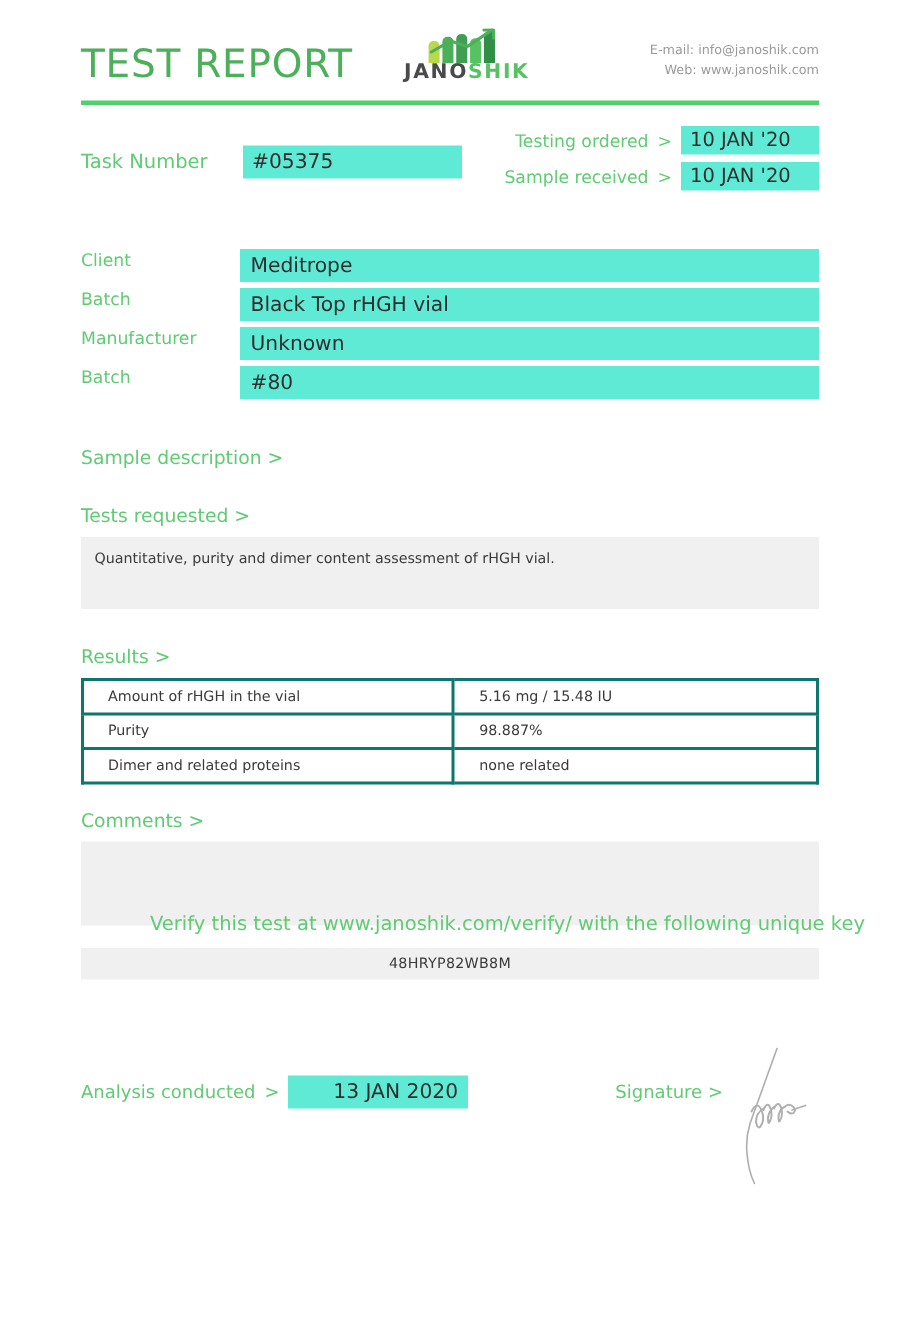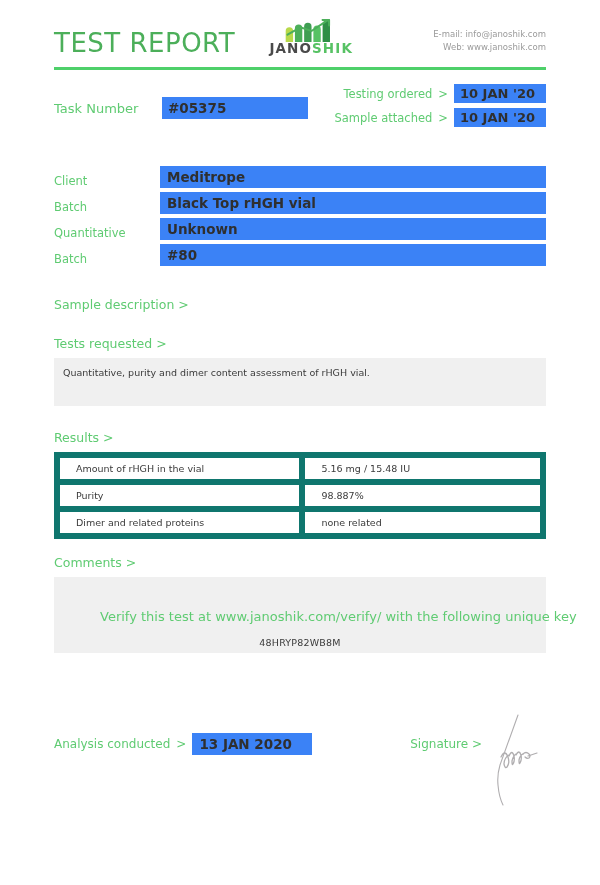--- a/index.html
+++ b/index.html
@@ -24,62 +24,62 @@
   .logo-text { font-size: 13.5px; font-weight: bold; letter-spacing: 1.1px; line-height: 1; }
   .logo-dark { color: #4a4a4a; }
   .logo-green { color: #57c264; }
   .contact {
     margin-left: auto; text-align: right; font-size: 8.5px;
     color: #9a9a9a; line-height: 1.55; padding-bottom: 2px;
   }
   .rule { height: 3px; background: #4ED06A; margin-top: 11px; }
 
   
-  .fld { background: #3b82f6; display: inline-block; font-weight: bold; }
+  .fld { background: #5eead4; display: inline-block; }
   .lbl-green { color: #5FCB72; font-size: 12.5px; }
 
   
   .taskrow { display: flex; margin-top: 14px; }
   .task-left { display: flex; align-items: center; }
   .task-left .lbl-green { width: 108px; font-size: 13px; }
   .task-val { width: 146px; font-size: 13.5px; color: #2f2f2f; padding: 3px 6px; }
   .task-right { margin-left: auto; }
   .daterow { display: flex; align-items: center; justify-content: flex-end; margin-bottom: 5px; }
   .daterow .dl { font-size: 11.5px; color: #5FCB72; }
   .daterow .gt { font-size: 11.5px; color: #5FCB72; margin: 0 6px; }
   .date-val { font-size: 13px; color: #2f2f2f; padding: 2px 6px; min-width: 92px; }
 
   
   .info { margin-top: 34px; }
-  .info-row { display: flex; align-items: flex-end; margin-bottom: 4px; }
+  .info-row { display: flex; align-items: flex-start; margin-bottom: 4px; }
   .info-lbl { width: 106px; font-size: 11.5px; color: #5FCB72; flex: none; }
   .info-val { flex: 1; font-size: 13.5px; color: #2f2f2f; padding: 3px 7px; }
 
   
   .sec-head { font-size: 12.5px; color: #5FCB72; margin-bottom: 7px; }
   .sec-box {
     background: #f0f0f0; min-height: 48px; padding: 8px 9px;
     font-size: 9.5px; color: #3a3a3a; line-height: 1.5;
   }
   .s-desc { margin-top: 31px; }
   .s-tests { margin-top: 24px; }
   .s-results { margin-top: 24px; }
   .s-comments { margin-top: 16px; }
   .comments-box { min-height: 56px; }
 
   
   table.results { width: 100%; border-collapse: collapse; }
   table.results td {
-    border: 6px solid #0f766e; padding: 5px 16px;
+    border: 2px solid #0f766e; padding: 5px 16px;
     font-size: 9.5px; color: #3a3a3a;
   }
   td.res-name { width: 50.5%; }
 
   
-  .analysis { display: flex; align-items: center; margin-top: 46px; position: relative; }
+  .analysis { display: flex; align-items: center; margin-top: 46px; position: relative; text-align: right; }
   .an-lbl { font-size: 12px; color: #5FCB72; }
   .an-gt { font-size: 12px; color: #5FCB72; margin: 0 6px; }
   .an-val { font-size: 13.5px; color: #2f2f2f; padding: 3px 7px; min-width: 120px; }
   .sig-wrap { margin-left: auto; display: flex; align-items: center; }
   .sig-lbl { font-size: 12px; color: #5FCB72; white-space: nowrap; }
   .sig-img { width: 62px; height: 96px; margin-top: 34px; margin-left: 2px; }
 
   
   .verify {
     position: absolute; left: 54px; right: 54px; bottom: 14px;
@@ -125,38 +125,38 @@
       <div class="fld task-val">#05375</div>
     </div>
 
     <div class="task-right">
       <div class="daterow">
         <span class="dl">Testing ordered</span>
         <span class="gt">&gt;</span>
         <span class="fld date-val">10 JAN '20</span>
       </div>
       <div class="daterow">
-        <span class="dl">Sample attached</span>
+        <span class="dl">Sample received</span>
         <span class="gt">&gt;</span>
         <span class="fld date-val">10 JAN '20</span>
       </div>
     </div>
   </div>
 
   <div class="info">
     <div class="info-row">
       <div class="info-lbl">Client</div>
       <div class="fld info-val">Meditrope</div>
     </div>
     <div class="info-row">
       <div class="info-lbl">Batch</div>
       <div class="fld info-val">Black Top rHGH vial</div>
     </div>
     <div class="info-row">
-      <div class="info-lbl">Quantitative</div>
+      <div class="info-lbl">Manufacturer</div>
       <div class="fld info-val">Unknown</div>
     </div>
     <div class="info-row">
       <div class="info-lbl">Batch</div>
       <div class="fld info-val">#80</div>
     </div>
   </div>
 
   <div class="s-desc">
     <div class="sec-head">Sample description &gt;</div>

